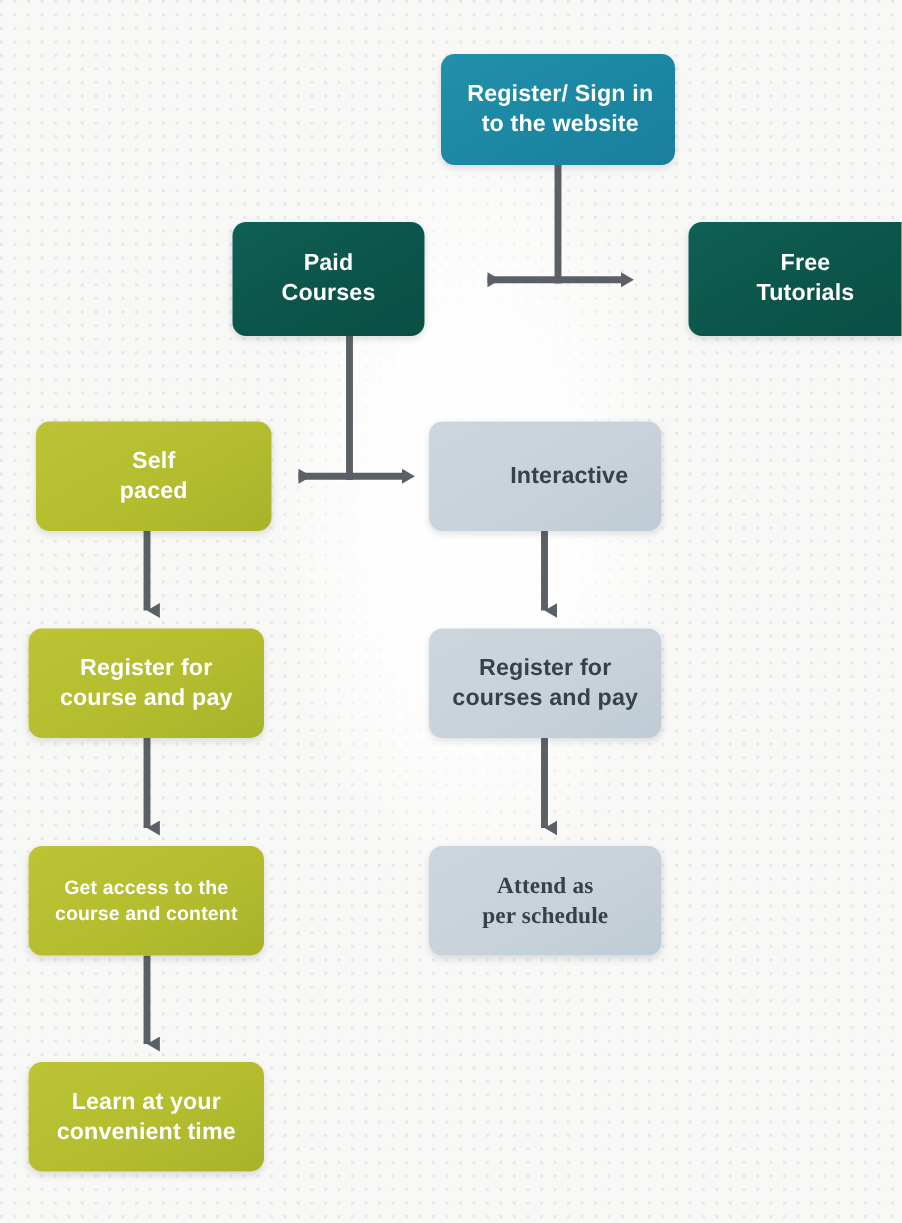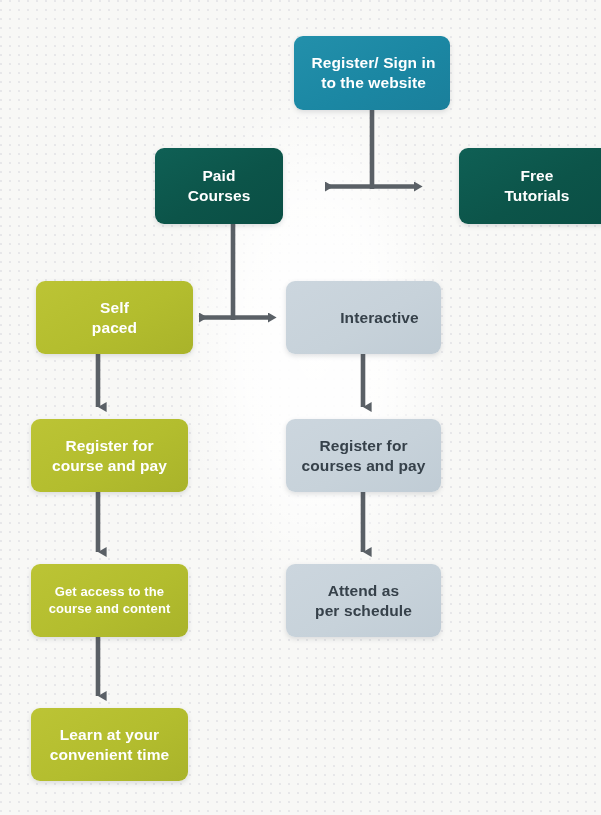--- a/index.html
+++ b/index.html
@@ -47,21 +47,21 @@
     line-height: 1.28;
     letter-spacing: 0.1px;
     box-sizing: border-box;
     box-shadow: 0 2px 5px rgba(60,70,80,0.16);
     padding: 4px 8px;
   }
   .node .label { white-space: pre-line; display: block; }
 
   .teal   { background: linear-gradient(150deg,#2390ab 0%, #1b87a3 55%, #1a7f9b 100%); color: #ffffff; padding-left: 11px; }
   .green  { background: linear-gradient(150deg,#0f6055 0%, #0c5449 55%, #0a4e44 100%); color: #ffffff; }
-  .olive  { background: linear-gradient(150deg,#bcc435 0%, #b3bd2e 55%, #a9b32a 100%); color: #ffffff; margin-left: 12px; }
+  .olive  { background: linear-gradient(150deg,#bcc435 0%, #b3bd2e 55%, #a9b32a 100%); color: #ffffff; }
   .slate  { background: linear-gradient(150deg,#ccd6de 0%, #c7d2da 55%, #c0ccd5 100%); color: #36414a; }
 
   svg#wires {
     position: absolute;
     left: 0; top: 0;
     width: 601px;
     height: 815px;
     pointer-events: none;
   }
 </style>
@@ -140,21 +140,21 @@
   <div class="node slate" style="left:286px; top:419px; width:155px; height:73px; font-size:15.5px;">
     <span class="label">Register for
 courses and pay</span>
   </div>
 
   <div class="node olive" style="left:19px; top:564px; width:157px; height:73px; font-size:13px;">
     <span class="label">Get access to the
 course and content</span>
   </div>
 
-  <div class="node slate" style="left:286px; top:564px; width:155px; height:73px; font-size:15.5px;">
+  <div class="node slate" style="left:286px; top:564px; width:155px; height:73px; font-size:15.5px;font-family:Liberation Serif, serif;">
     <span class="label">Attend as
 per schedule</span>
   </div>
 
   <div class="node olive" style="left:19px; top:708px; width:157px; height:73px; font-size:15.5px;">
     <span class="label">Learn at your
 convenient time</span>
   </div>
 
 </div>

